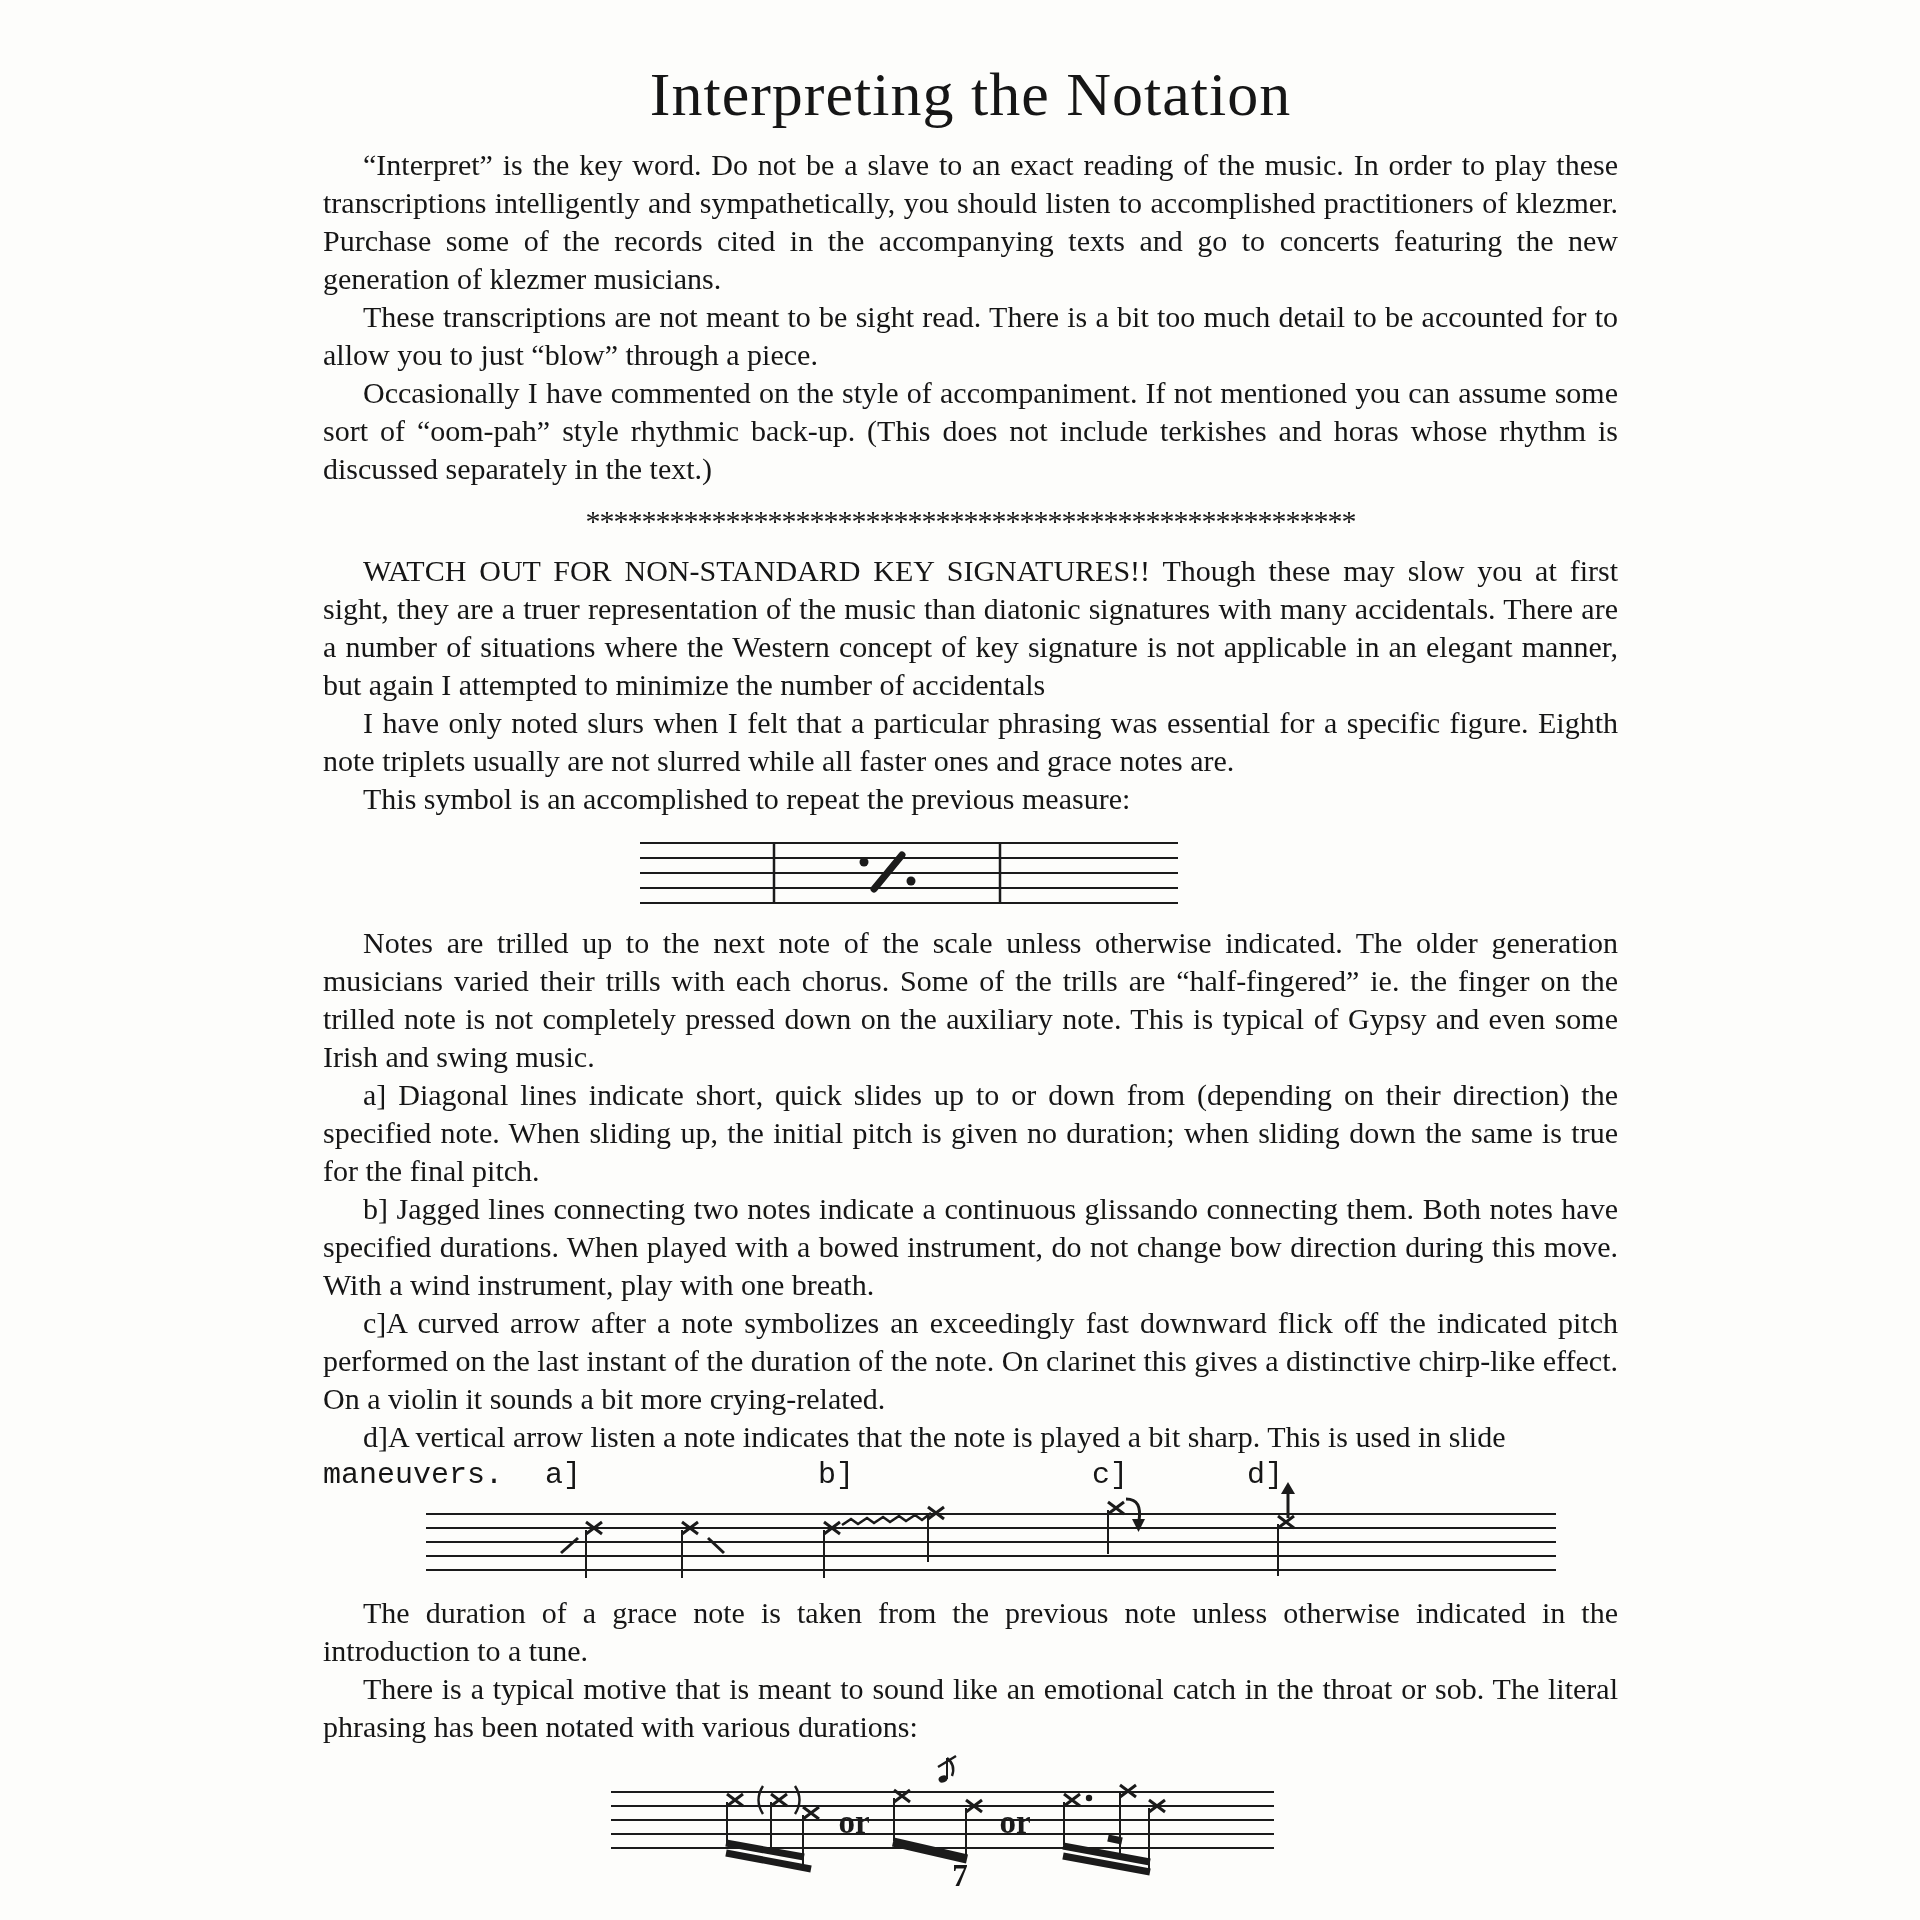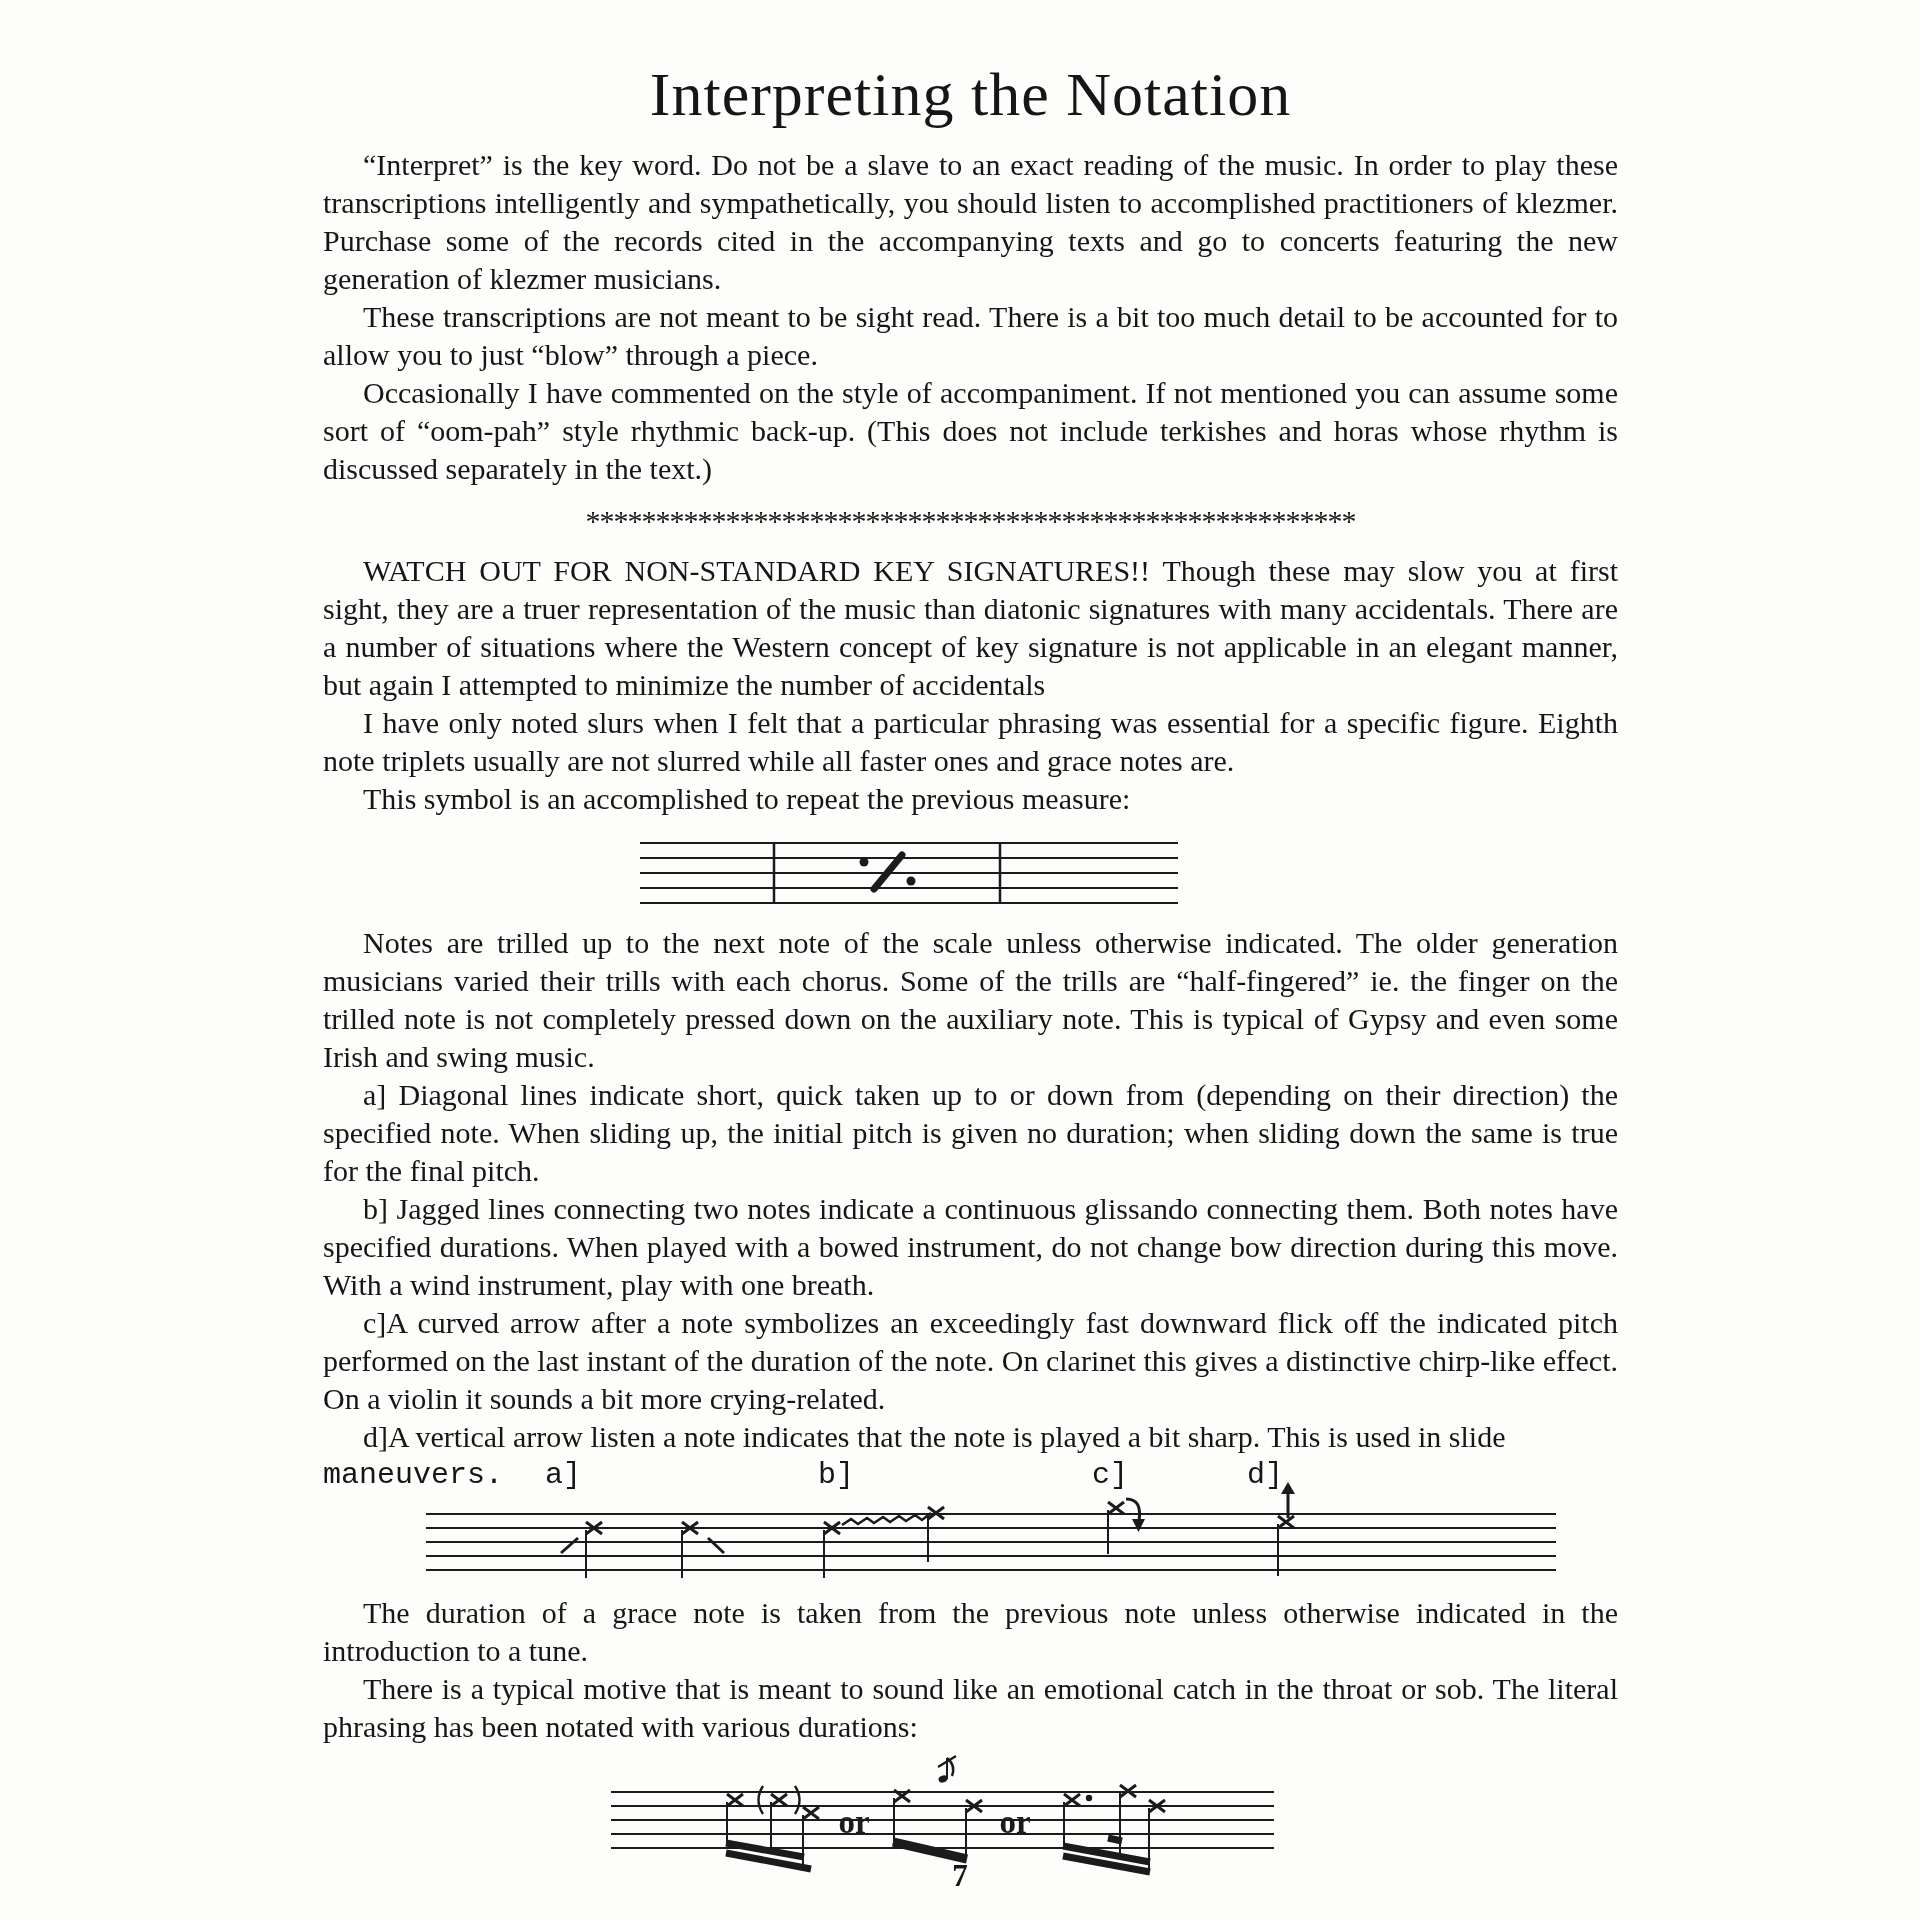--- a/index.html
+++ b/index.html
@@ -94,21 +94,21 @@
         <line x1="360" y1="3" x2="360" y2="63"></line>
       </g>
       <g>
         <line x1="234" y1="49" x2="262" y2="15" stroke="#1b1b1b" stroke-width="7" stroke-linecap="round"></line>
         <circle cx="224" cy="22" r="4.5" fill="#1b1b1b"></circle>
         <circle cx="271" cy="41" r="4.5" fill="#1b1b1b"></circle>
       </g>
     </svg>
 
     <p class="body">Notes are trilled up to the next note of the scale unless otherwise indicated.  The older generation musicians varied their trills with each chorus.  Some of the trills are “half-fingered” ie. the finger on the trilled note is not completely pressed down on the auxiliary note.  This is typical of Gypsy and even some Irish and swing music.</p>
-    <p class="body gap-before">a] Diagonal lines indicate short, quick taken up to or down from (depending on their direction) the specified note.  When sliding up, the initial pitch is given no duration; when sliding down the same is true for the final pitch.</p>
+    <p class="body gap-before">a] Diagonal lines indicate short, quick slides up to or down from (depending on their direction) the specified note.  When sliding up, the initial pitch is given no duration; when sliding down the same is true for the final pitch.</p>
     <p class="body">b] Jagged lines connecting two notes indicate a continuous glissando connecting them.  Both notes have specified durations.  When played with a bowed instrument, do not change bow direction during this move.  With a wind instrument, play with one breath.</p>
     <p class="body">c]A curved arrow after a note symbolizes an exceedingly fast downward flick off the indicated pitch performed on the last instant of the duration of the note.  On clarinet this gives a distinctive chirp-like effect.  On a violin it sounds a bit more crying-related.</p>
     <p class="body">d]A vertical arrow listen a note indicates that the note is played a bit sharp.  This is used in slide</p>
 
     <div class="labels-line">
       <span>maneuvers.</span>
       <span class="lbl" style="left:222px">a]</span>
       <span class="lbl" style="left:495px">b]</span>
       <span class="lbl" style="left:769px">c]</span>
       <span class="lbl" style="left:924px">d]</span>

